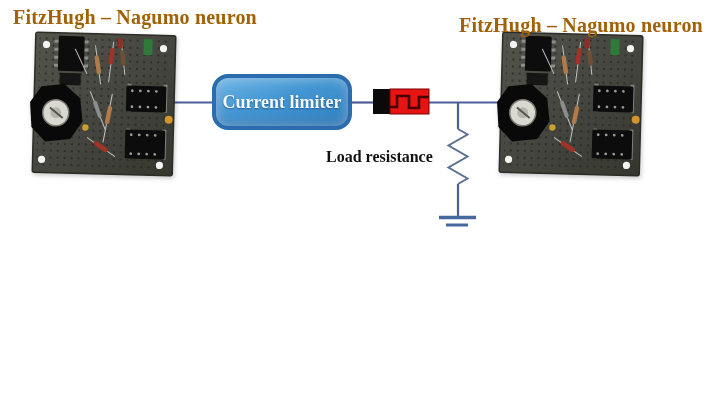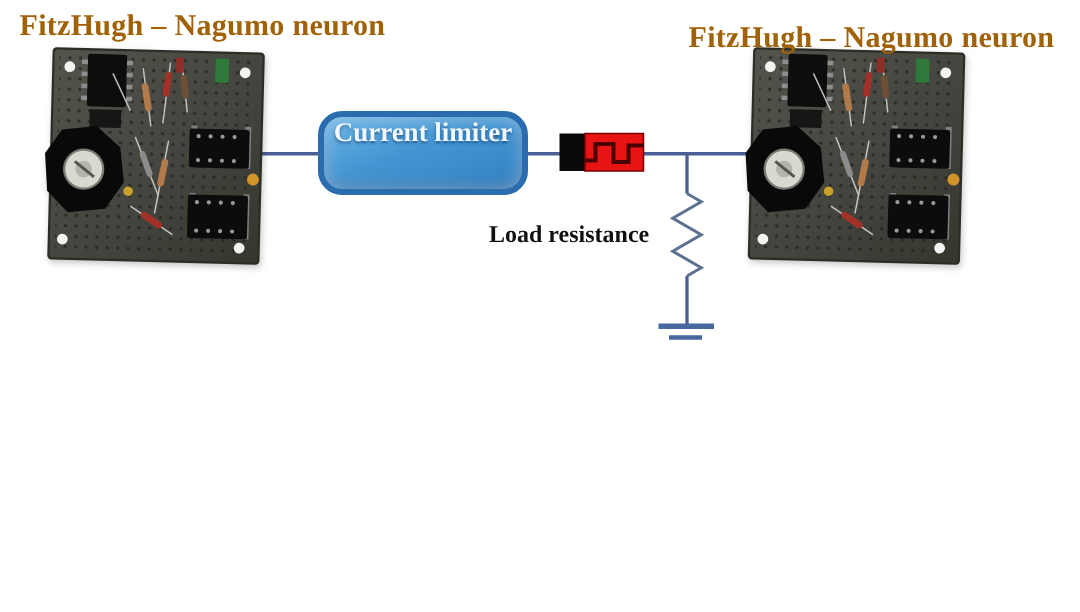--- a/index.html
+++ b/index.html
@@ -20,21 +20,21 @@
   .label-load{left:326px;top:148px;}
   .schematic{position:absolute;left:0;top:0;}
   .board{position:absolute;width:152px;height:150px;filter:drop-shadow(1px 2px 2px rgba(0,0,0,.22));}
   .board-left{left:28px;top:30px;}
   .board-right{left:495px;top:30px;}
   .limiter-box{
     position:absolute;left:212px;top:74px;width:140px;height:56px;box-sizing:border-box;
     border:4px solid #2a6cae;border-radius:16px;
     background:linear-gradient(160deg,#6cb4e6 0%,#4396d2 45%,#3180c2 100%);
     box-shadow:inset 0 0 12px rgba(255,255,255,.45), inset 0 -4px 8px rgba(20,60,120,.35);
-    display:flex;align-items:flex-start;justify-content:center;
+    display:flex;align-items:center;justify-content:center;
   }
   .limiter-box span{
     font-weight:bold;font-size:18px;color:#f2f8ff;white-space:nowrap;
     text-shadow:0 1px 2px rgba(10,40,90,.55);
   }
 </style>
 </head>
 <body>
 
 <svg width="0" height="0" style="position:absolute" aria-hidden="true">

